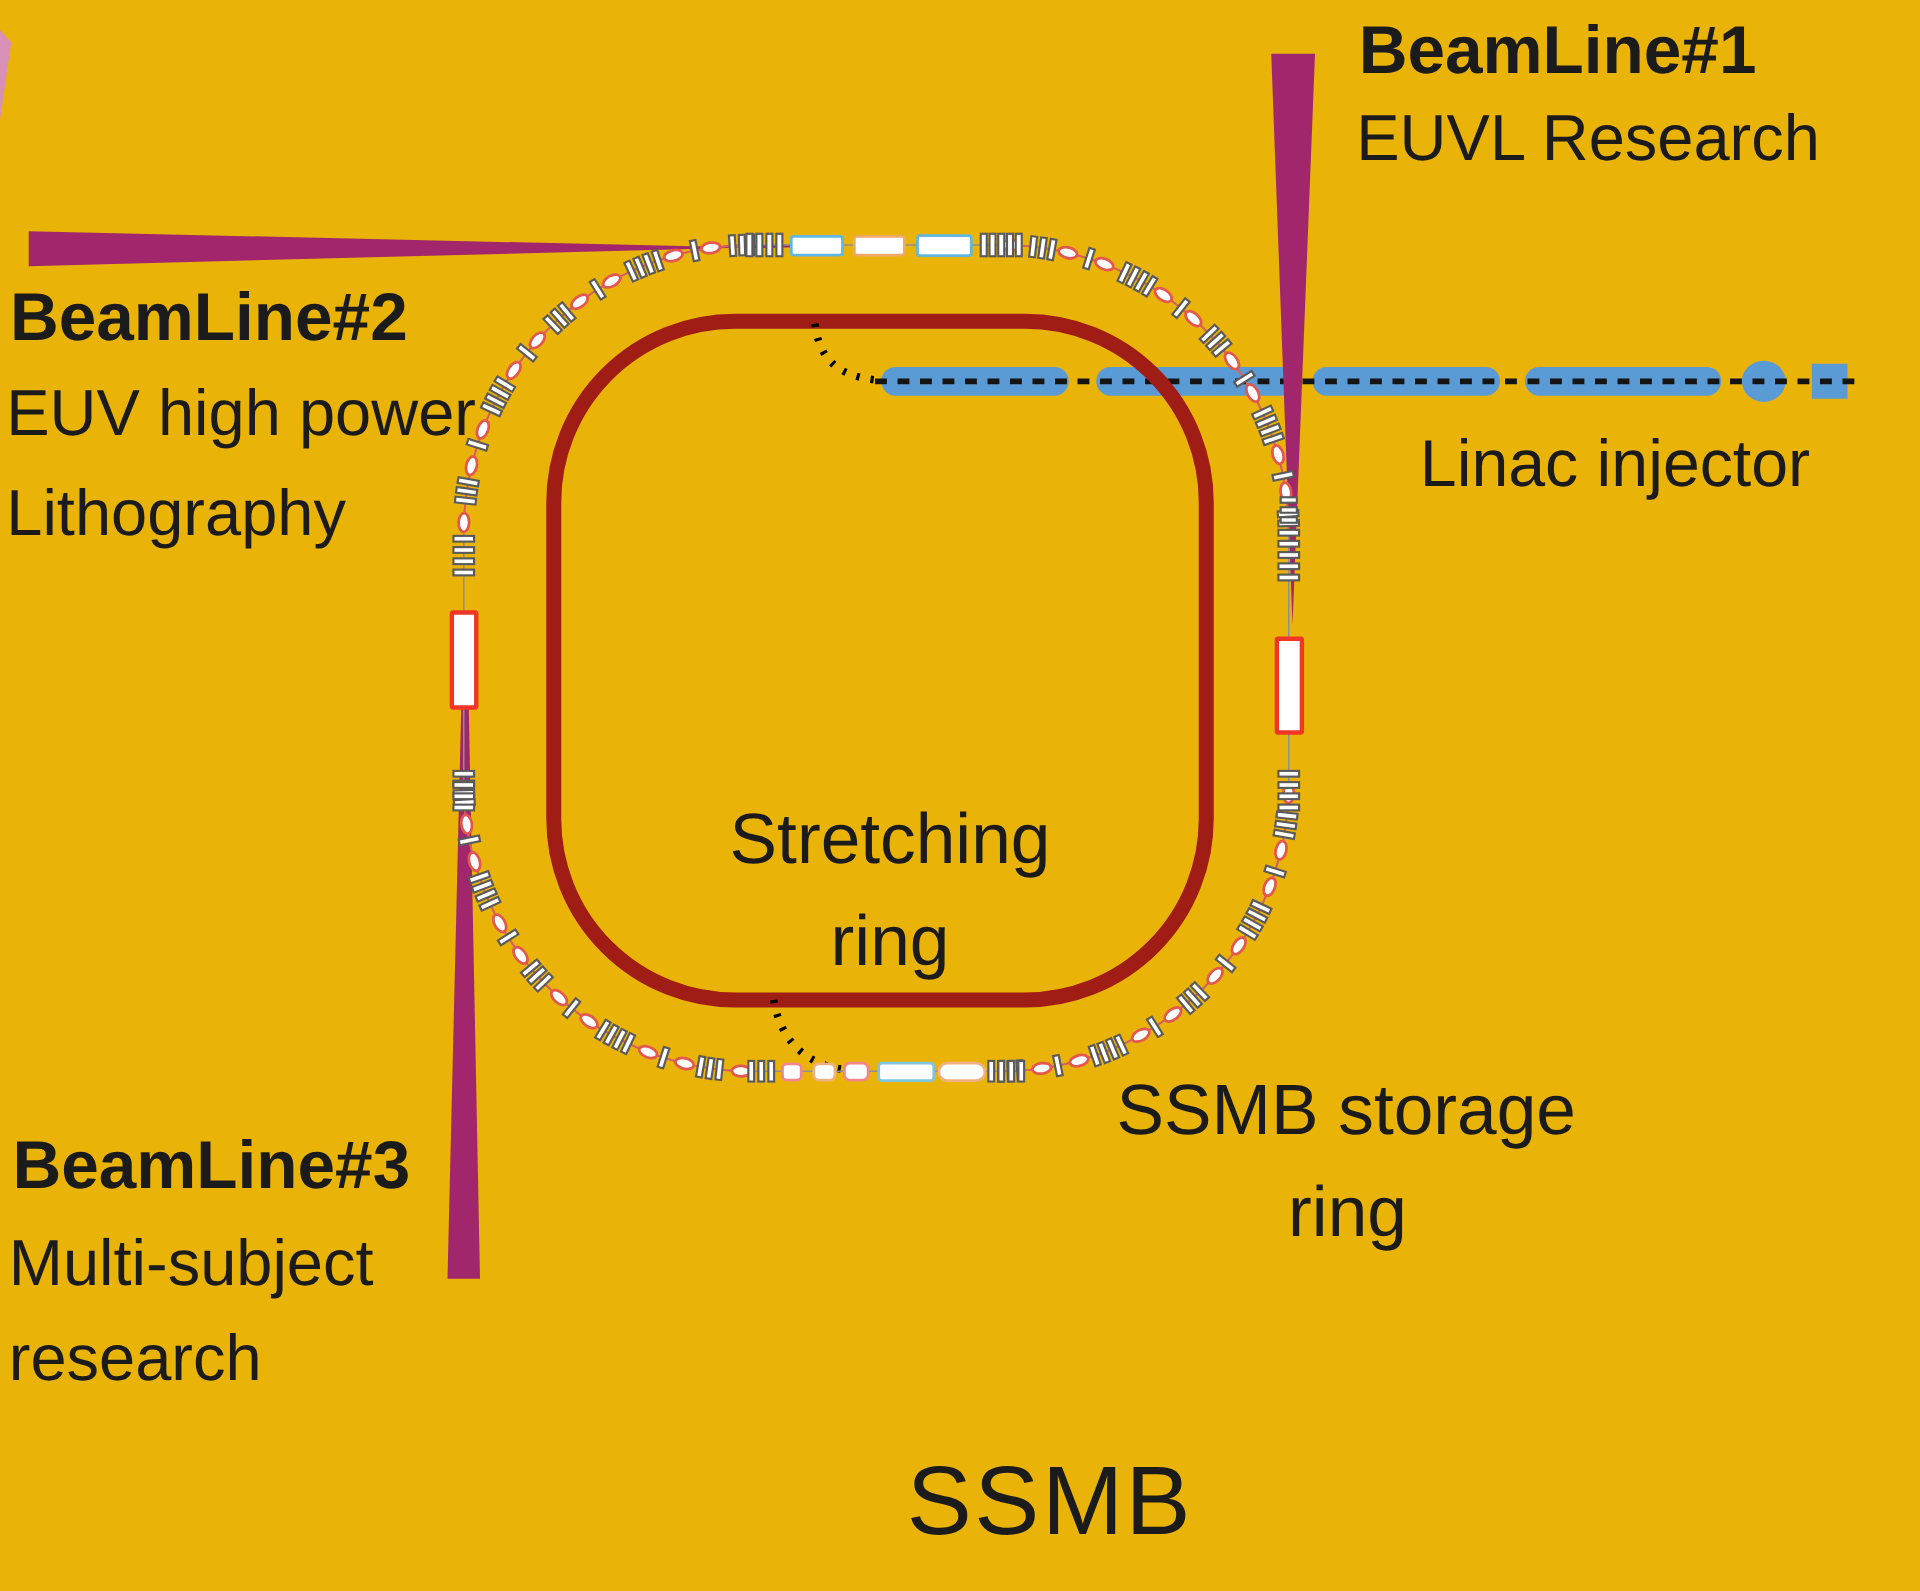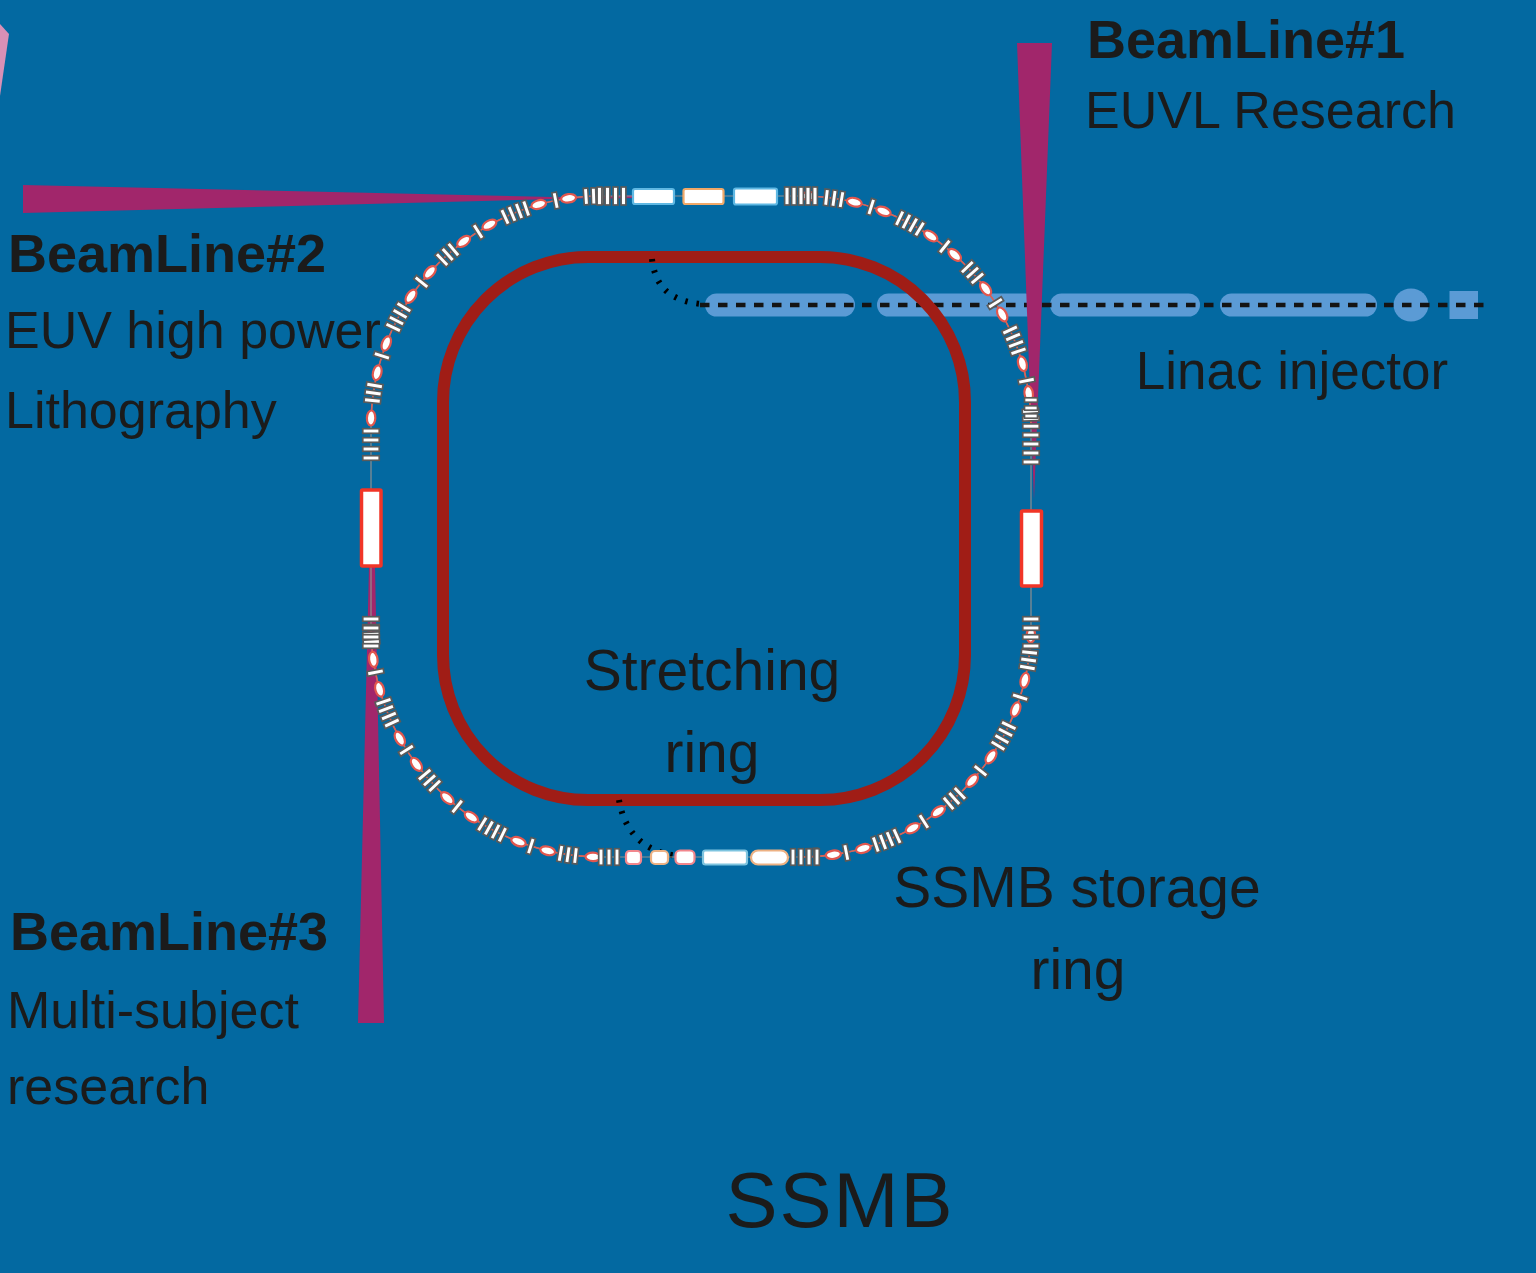--- a/index.html
+++ b/index.html
@@ -1,16 +1,16 @@
 <!DOCTYPE html>
 <html><head>
 <meta charset="utf-8">
 <style>
   html,body{margin:0;padding:0;background:#ffffff;}
-  .stage{position:relative;width:1536px;height:1273px;background:#0369a1;overflow:hidden;
+  .stage{position:relative;width:1536px;height:1273px;background:#eab308;overflow:hidden;
          font-family:"Liberation Sans","DejaVu Sans",sans-serif;}
   svg{display:block}
   text{fill:#1b1b1b}
   .lbl{font-size:52px}
   .lbl-bold{font-size:54px;font-weight:700}
   .ring-lbl{font-size:57px}
   .big-title{font-size:78px;letter-spacing:2px}
 </style>
 </head>
 <body>

